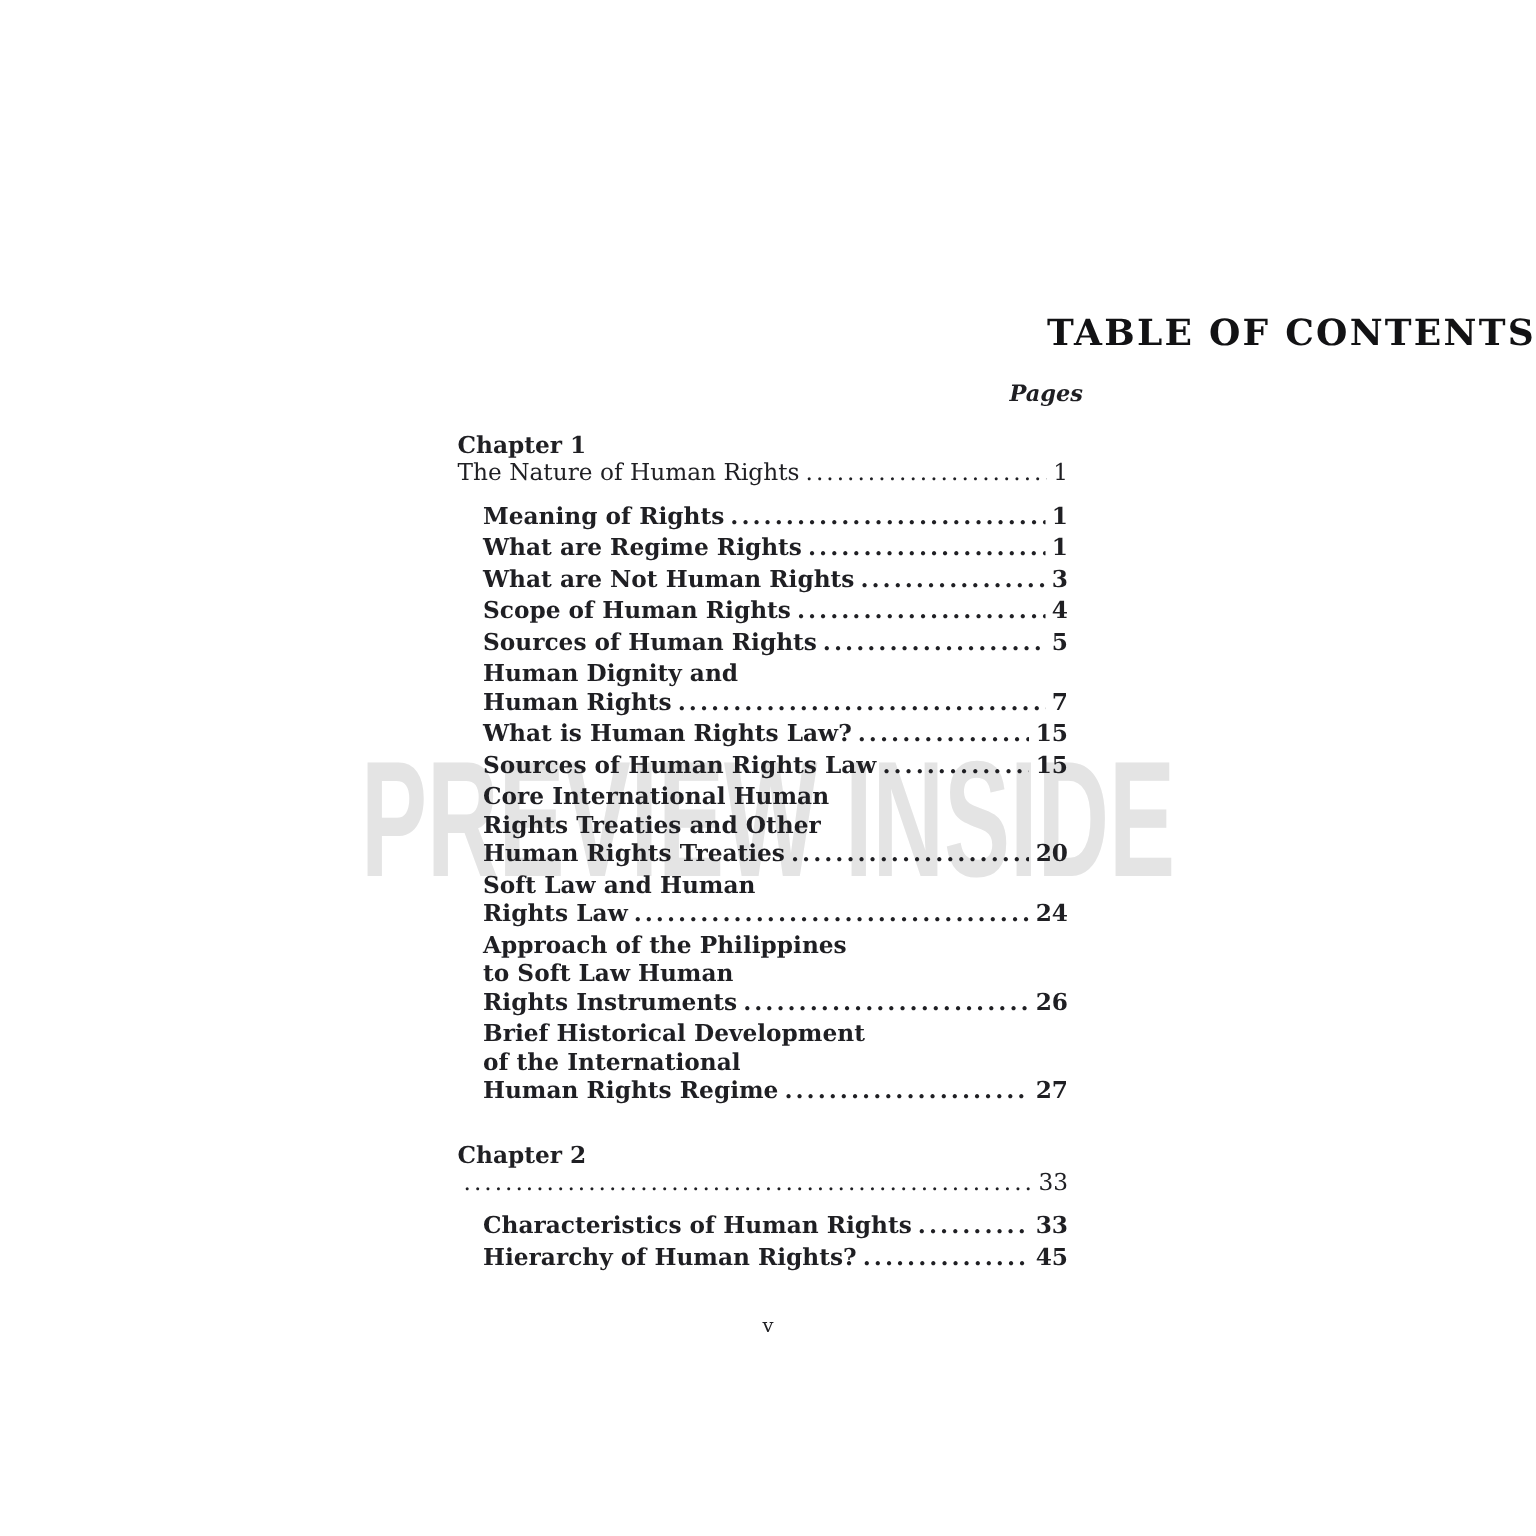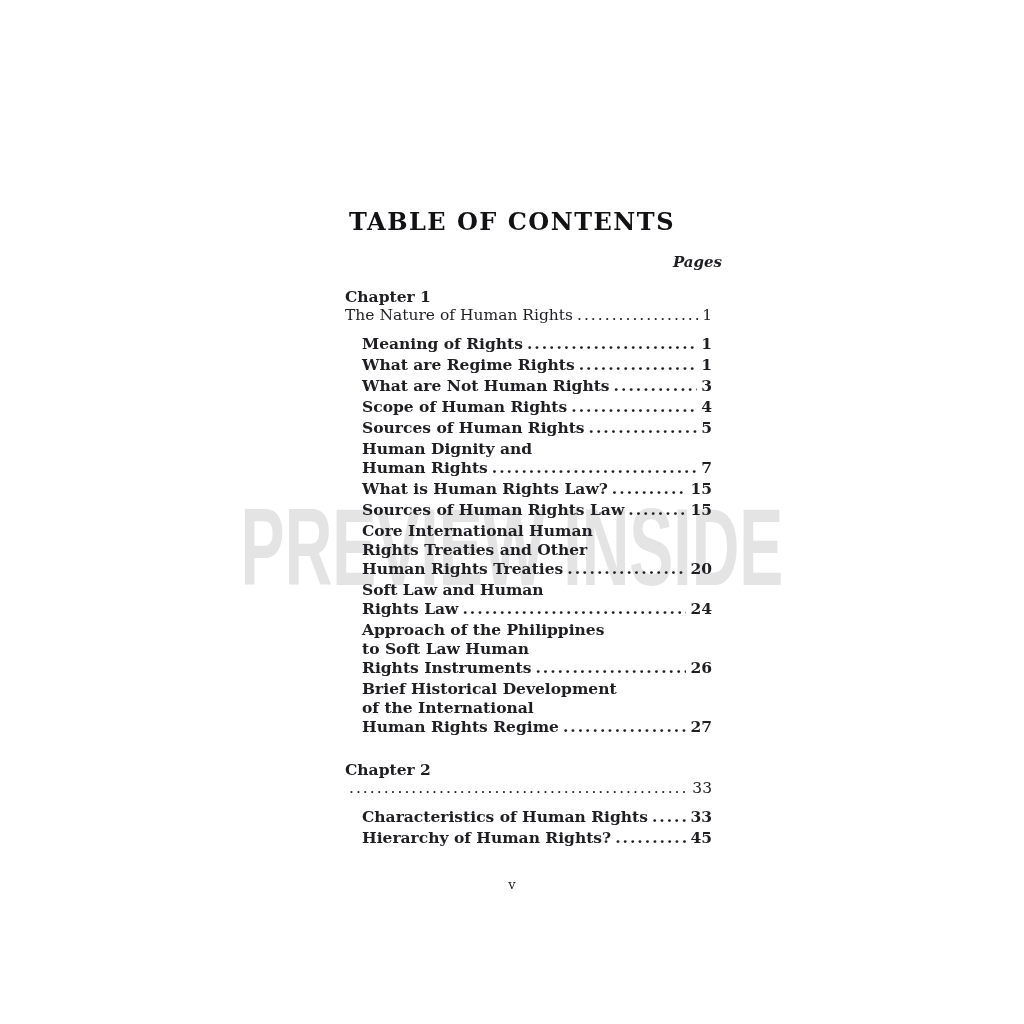--- a/index.html
+++ b/index.html
@@ -28,41 +28,41 @@
     line-height:110px;
     color:var(--watermark);
     white-space:nowrap;
     transform:scaleX(0.60);
     transform-origin:center;
     user-select:none;
   }
   .doc{position:absolute;inset:0;z-index:2;}
   .title{
     margin:207px 0 12px 0;
-    text-align:center;
+    text-align:right;
     font-size:24px;
     font-weight:bold;
     letter-spacing:1.5px;
     color:#121214;
   }
   .pages-row{
     width:417px;
     margin:17px 0 0 305px;
     text-align:right;
     font-style:italic;
     font-size:15px;
     font-weight:bold;
   }
   .toc{
     width:407px;
     margin:16px 0 0 305px;
     font-size:15.5px;
     line-height:19px;
   }
-  .chapter{margin-bottom:24px;margin-left:40px;}
+  .chapter{margin-bottom:24px;}
   .chapter-label{font-weight:bold;}
   .chapter-title-row{font-weight:normal;}
   .row{display:flex;align-items:baseline;}
   .row .text{white-space:nowrap;}
   .dots{
     flex:1;
     overflow:hidden;
     white-space:nowrap;
     letter-spacing:2px;
     margin:0 4px 0 4px;

